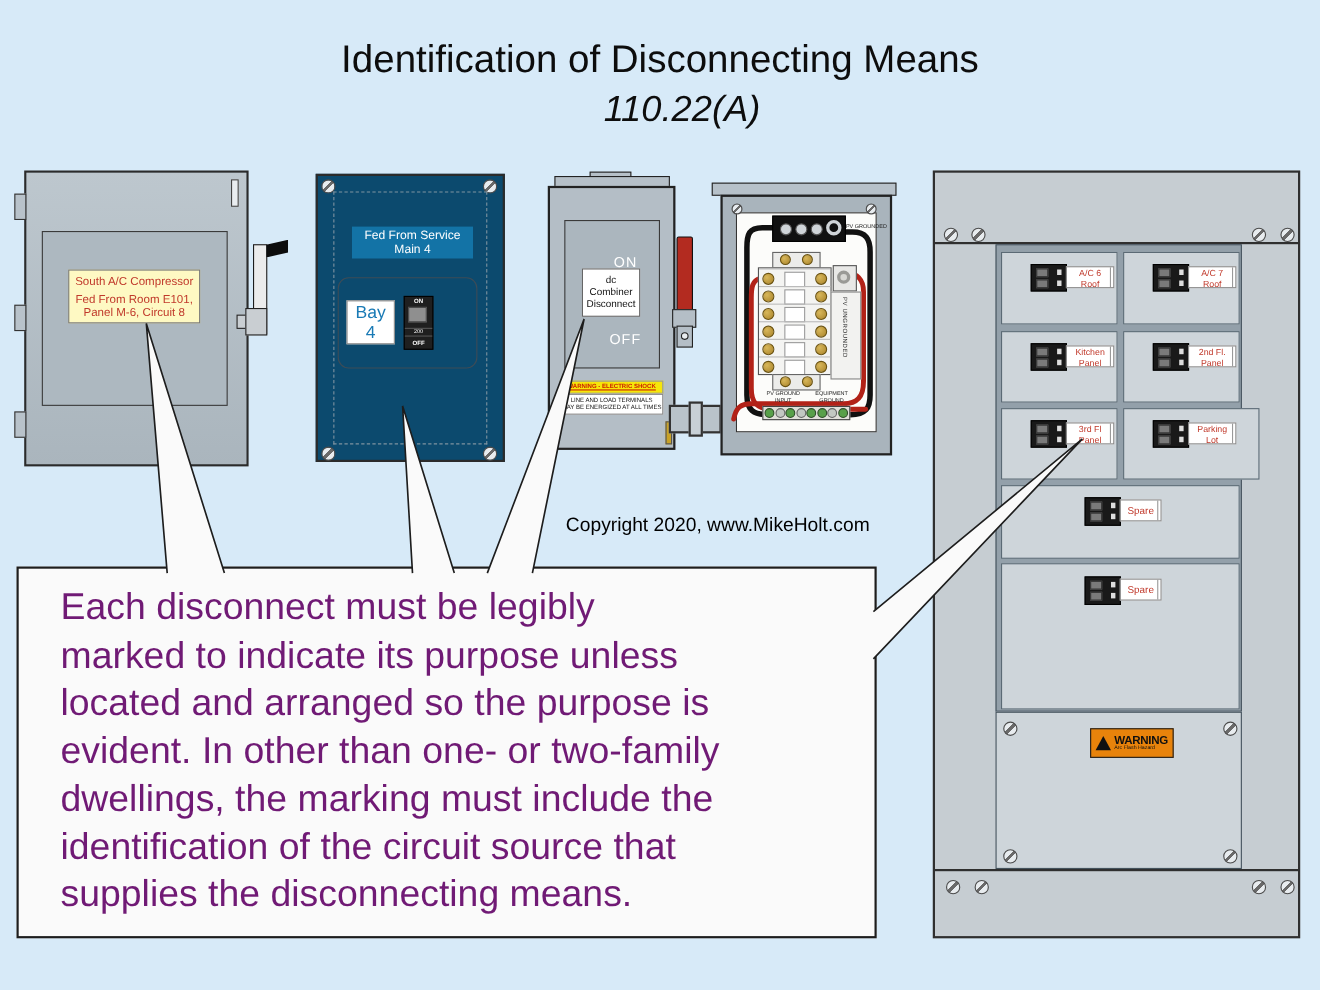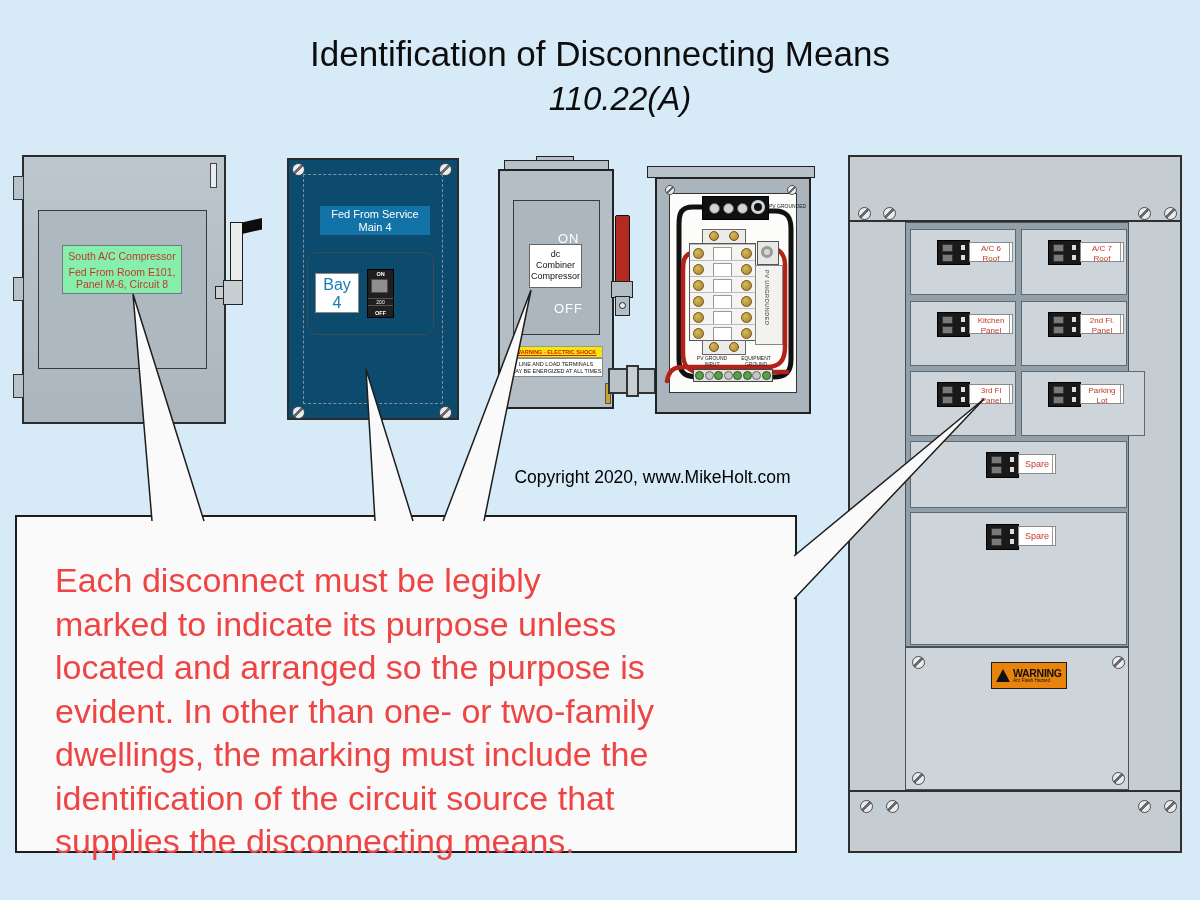--- a/index.html
+++ b/index.html
@@ -14,21 +14,21 @@
     background:linear-gradient(135deg,#e8ecef 40%,#6a6a6a 40%,#6a6a6a 58%,#e8ecef 58%);}
   .screw.sm{width:8px;height:8px;}
   .brass{position:absolute;width:9px;height:9px;border-radius:50%;border:1px solid #6a5210;
     background:radial-gradient(circle at 35% 35%,#d8b75a,#a9832a);}
   
   .pa{position:absolute;left:22px;top:155px;width:262px;height:268px;}
   .pa-box{position:absolute;left:0;top:0;width:200px;height:265px;background:linear-gradient(#bdc7ce,#aab5bd);border:2px solid #2b2b2b;}
   .pa-hinge{position:absolute;left:-9px;width:9px;height:22px;background:#b8c2ca;border:1.5px solid #333;}
   .pa-slot{position:absolute;left:188px;top:8px;width:5px;height:23px;background:#e9edf0;border:1px solid #444;}
   .pa-door{position:absolute;left:16px;top:55px;width:167px;height:157px;background:#adb8c0;border:1.5px solid #3a3a3a;}
-  .pa-label{position:absolute;left:40px;top:90px;width:118px;height:47px;background:#86efac;border:1px solid #777;
+  .pa-label{position:absolute;left:40px;top:90px;width:118px;height:47px;background:#fef9c3;border:1px solid #777;
     color:#c0392b;text-align:center;font-size:10.5px;line-height:12px;}
   .pa-label .l1{margin-top:4px;}
   .pa-label .l2{margin-top:4px;white-space:pre-line;}
   .pa-bar{position:absolute;left:208px;top:67px;width:11px;height:80px;background:#ececec;border:1.5px solid #1c1c1c;}
   .pa-flag{position:absolute;left:220px;top:63px;width:20px;height:16px;background:#0c0c0c;
     clip-path:polygon(0 28%,100% 0,100% 72%,0 100%);}
   .pa-bracket{position:absolute;left:201px;top:125px;width:18px;height:23px;background:#c9ced2;border:1.5px solid #222;}
   .pa-tab{position:absolute;left:193px;top:131px;width:8px;height:11px;background:#c9ced2;border:1.5px solid #222;}
   
   .pb{position:absolute;left:287px;top:158px;width:172px;height:262px;background:#0c4a6e;border:2px solid #2b2b2b;box-sizing:border-box;}
@@ -106,21 +106,21 @@
   .spare-label{width:38px;font-size:9px;line-height:17px;}
   .pe-lower{position:absolute;left:55px;top:490px;width:224px;height:143px;background:#ced5da;border:1px solid #44525c;box-sizing:border-box;}
   .pe-warn{position:absolute;left:85px;top:14px;width:76px;height:27px;background:#e8830b;border:1.5px solid #1d1d1d;
     box-sizing:border-box;display:flex;align-items:center;padding-left:4px;}
   .pe-warn .tri{width:0;height:0;border-left:7px solid transparent;border-right:7px solid transparent;border-bottom:13px solid #111;margin-right:3px;}
   .pe-warn .wt{font-size:10.5px;font-weight:bold;color:#111;line-height:10px;letter-spacing:-0.3px;}
   .pe-warn .ws{font-size:4.8px;color:#111;line-height:6px;}
   .pe-bottom{position:absolute;left:0;top:633px;width:100%;height:61px;border-top:2px solid #2f2f2f;box-sizing:border-box;}
   
   .callout{position:absolute;left:15px;top:515px;width:782px;height:338px;background:#fafafa;border:2px solid #1d1d1d;box-sizing:border-box;}
-  .callout-text{position:absolute;left:38px;top:14px;width:730px;font-size:34px;line-height:43.5px;color:#ef4444;white-space:pre-line;margin-top:28px;}
+  .callout-text{position:absolute;left:38px;top:14px;width:730px;font-size:34px;line-height:43.5px;color:#701a75;white-space:pre-line;}
   .pointers{position:absolute;left:0;top:0;width:1200px;height:900px;pointer-events:none;}
 </style>
 </head>
 <body>
 
 <div id="canvas">
 
   <div class="title1">Identification of Disconnecting Means</div>
   <div class="title2">110.22(A)</div>
 
@@ -164,21 +164,21 @@
 
   <div class="pc">
     <div class="pc-bump"></div>
     <div class="pc-cap"></div>
     <div class="pc-box">
       <div class="pc-door"></div>
       <div class="pc-on">ON</div>
       <div class="pc-off">OFF</div>
       <div class="pc-label">dc
 Combiner
-Compressor</div>
+Disconnect</div>
       <div class="pc-yellow">WARNING - ELECTRIC SHOCK HAZARD</div>
       <div class="pc-note">LINE AND LOAD TERMINALS
 MAY BE ENERGIZED AT ALL TIMES</div>
       <div class="pc-slot"></div>
     </div>
     <div class="pc-handle"></div>
     <div class="pc-hplate"></div>
     <div class="pc-hasp">
         <i></i>
       </div>

